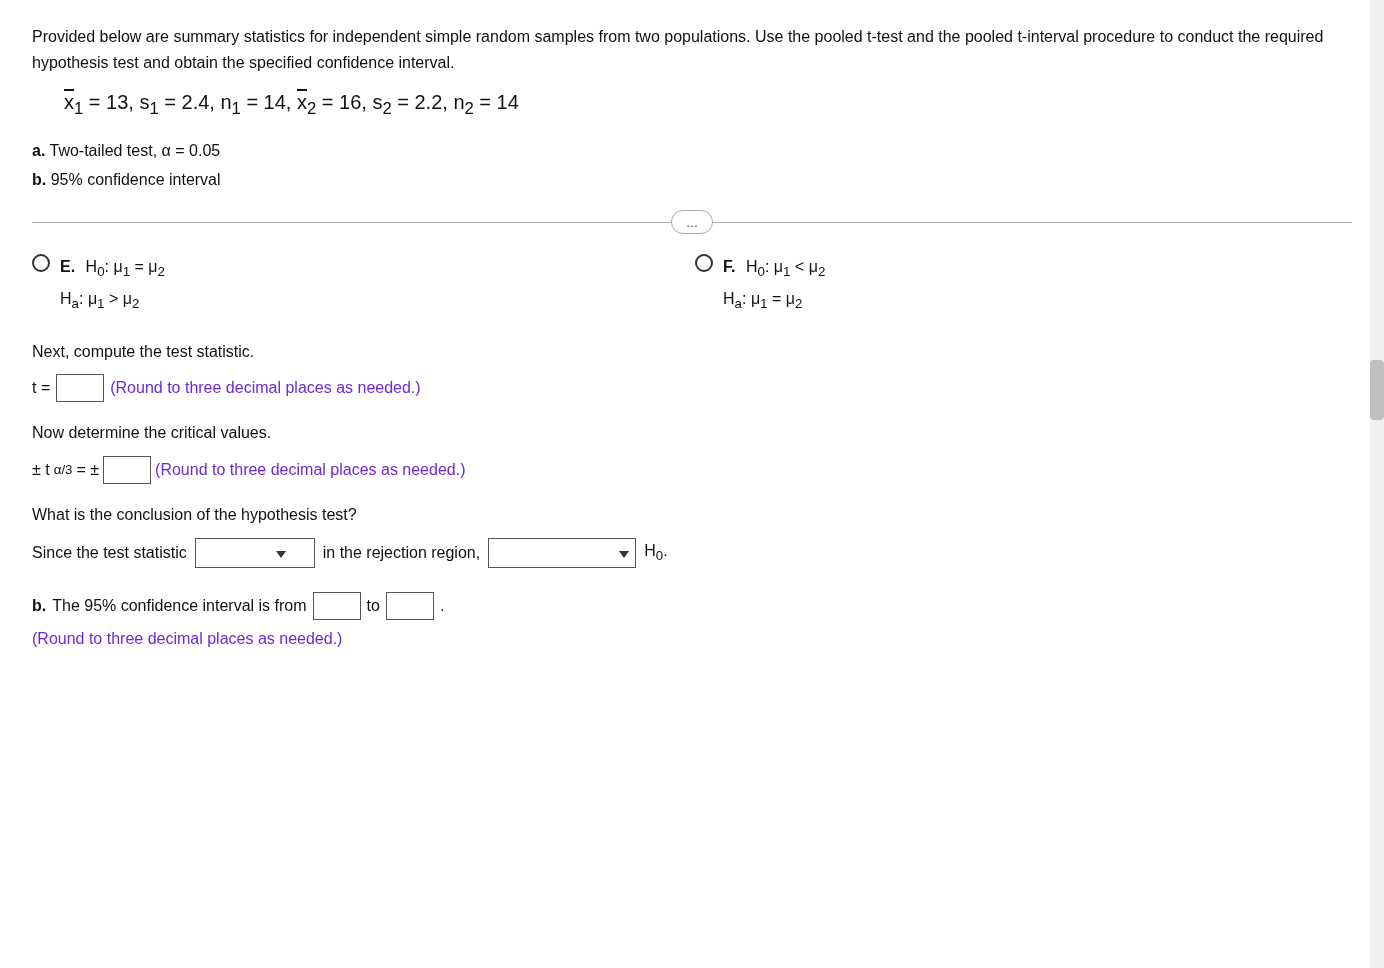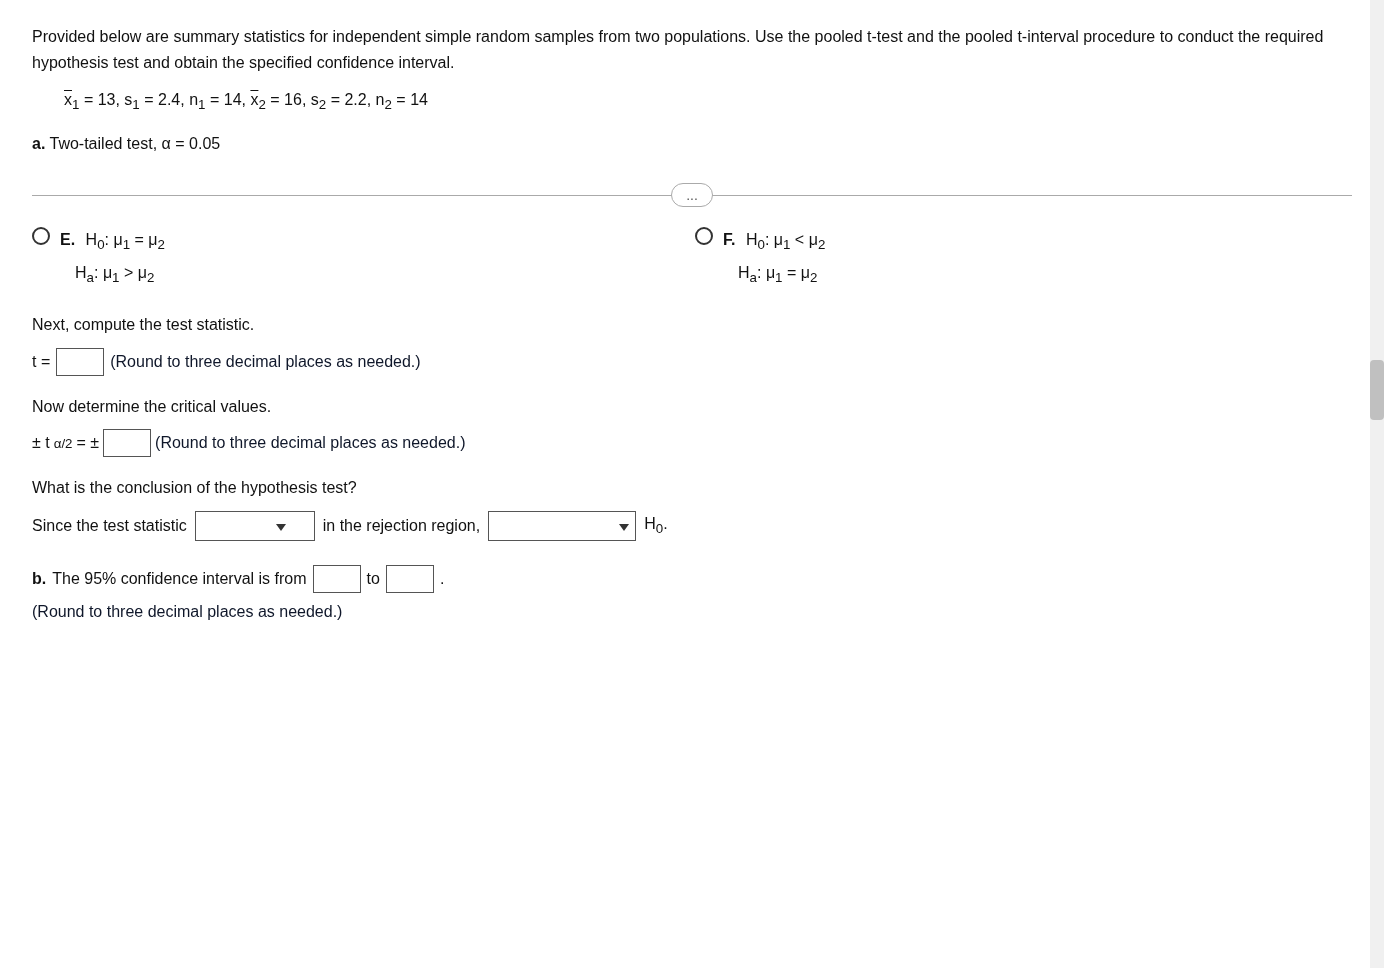--- a/index.html
+++ b/index.html
@@ -9,24 +9,24 @@
       color: #111;
       background: #fff;
       padding: 24px 32px;
       max-width: 1384px;
     }
     .intro-text {
       line-height: 1.6;
     }
     .stats-line {
       margin: 16px 0 18px 32px;
-      font-size: 16px;
+      font-size: 20px;
     }
     .bold-label { font-weight: bold; }
-    .section-ab { margin-bottom: 24px; line-height: 1.8; }
+    .section-ab { margin-bottom: 15px; line-height: 1.8; }
     .divider-container {
       display: flex;
       align-items: center;
       justify-content: center;
       margin: 10px 0 18px 0;
       position: relative;
     }
     .divider-line {
       width: 100%;
       height: 1px;
@@ -67,33 +67,33 @@
       flex-shrink: 0;
       background: #fff;
     }
     .option-label {
       font-weight: bold;
       margin-right: 6px;
     }
     .hypothesis-block { line-height: 1.9; }
     .math-line {
       display: block;
-      margin-left: 15px;
+      margin-left: 0;
     }
     .step-section { margin-bottom: 18px; }
     .step-section p { margin-bottom: 10px; line-height: 1.6; }
     .inline-input {
       display: inline-block;
       width: 48px;
       height: 28px;
       border: 1px solid #555;
       vertical-align: middle;
       background: #fff;
     }
-    .blue-text { color: #0f172a; }
+    .blue-text { color: #6d28d9; }
     .conclusion-row {
       display: flex;
       align-items: center;
       gap: 8px;
       margin-bottom: 24px;
       flex-wrap: wrap;
     }
     .dropdown-box {
       display: inline-flex;
       align-items: center;
@@ -155,20 +155,24 @@
   <span> = 16, s</span><sub>2</sub>
   <span> = 2.2, n</span><sub>2</sub>
   <span> = 14</span>
 </div>
 
 <div class="section-ab">
   <div>
     <span class="bold-label">a.</span>
     <span> Two-tailed test, α = 0.05</span>
   </div>
+  <div>
+    <span class="bold-label">b.</span>
+    <span> 95% confidence interval</span>
+  </div>
 </div>
 
 <div class="divider-container">
   <div class="divider-line"></div>
   <div class="divider-dots">...</div>
 </div>
 
 <div class="options-row">
 
   <div class="option-block">
@@ -204,21 +208,21 @@
     <span>t = </span>
     <input type="text" class="inline-input" value="" style="">
     <span class="blue-text">(Round to three decimal places as needed.)</span>
   </div>
 </div>
 
 <div class="step-section">
   <p>Now determine the critical values.</p>
   <div style="display:flex;align-items:center;gap:4px;margin-bottom:14px;flex-wrap:wrap;">
     <span>± t</span>
-      <sub>α/2</sub>
+      <sub>α/3</sub>
     <span> = ±</span>
     <input type="text" class="inline-input" value="" style="">
     <span class="blue-text">(Round to three decimal places as needed.)</span>
   </div>
 </div>
 
 <div class="step-section">
   <p>What is the conclusion of the hypothesis test?</p>
   <div class="conclusion-row">
     <span>Since the test statistic</span>

